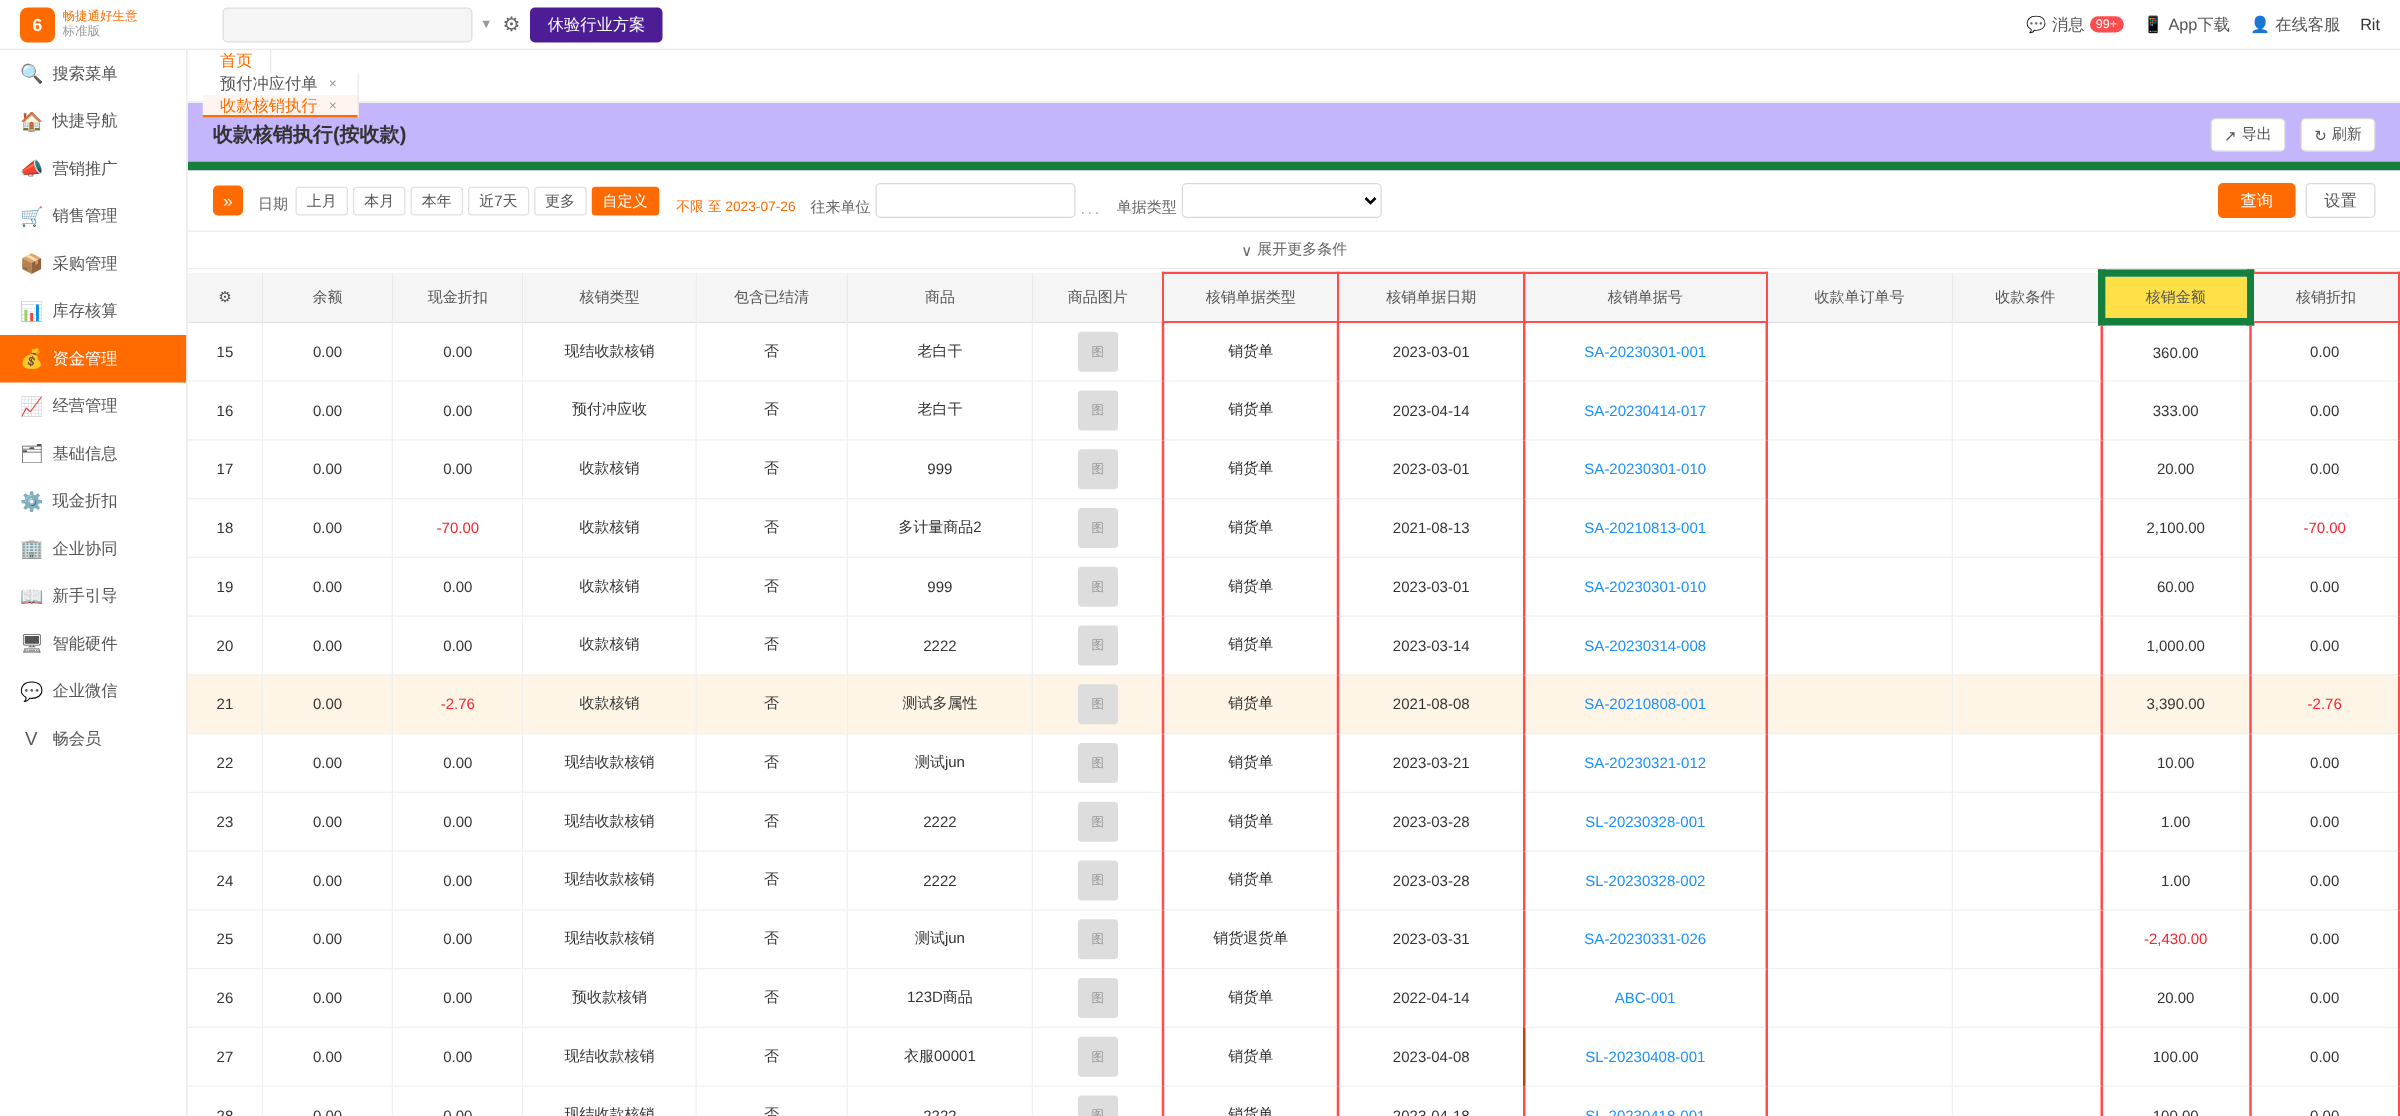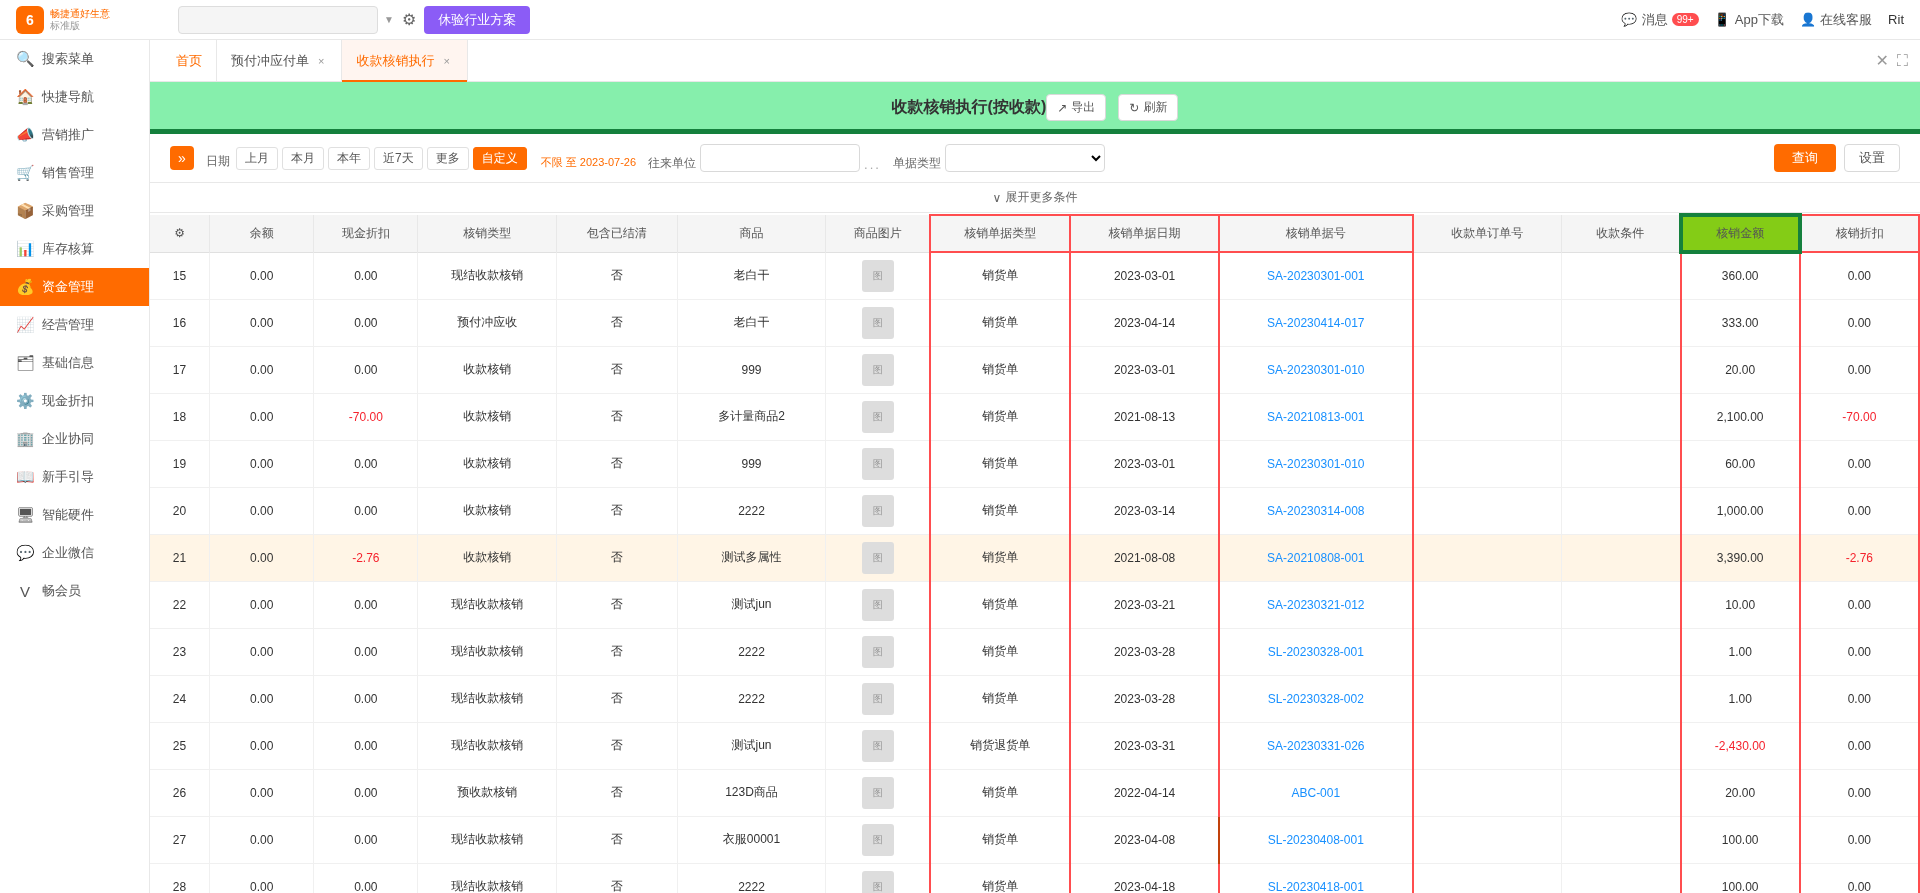--- a/index.html
+++ b/index.html
@@ -55,21 +55,21 @@
     .top-bar-dropdown-arrow {
       color: #999;
       font-size: 10px;
     }
     .top-bar-gear {
       color: #666;
       font-size: 16px;
       cursor: pointer;
     }
     .btn-orange {
-      background: #8b5cf6;
+      background: #4c1d95;
       color: #fff;
       border: none;
       border-radius: 4px;
       padding: 5px 14px;
       cursor: pointer;
       font-size: 13px;
     }
     .top-bar-right {
       display: flex;
       align-items: center;
@@ -131,26 +131,27 @@
     .content-area {
       flex: 1;
       display: flex;
       flex-direction: column;
       overflow: hidden;
     }
 
     
     .tab-bar {
       display: flex;
-      align-items: center;
+      align-items: flex-start;
       background: #fff;
       border-bottom: 1px solid #e8e8e8;
       padding: 0 12px;
       height: 42px;
       gap: 0;
+      flex-direction: column;
     }
     .tab-item {
       display: flex;
       align-items: center;
       gap: 6px;
       padding: 0 14px;
       height: 42px;
       cursor: pointer;
       font-size: 13px;
       color: #555;
@@ -190,26 +191,26 @@
     
     .page-content {
       flex: 1;
       overflow: auto;
       padding: 0;
       background: #f5f6f8;
     }
 
     
     .page-header {
-      background: #86efac;
+      background: #c4b5fd;
       padding: 12px 20px 8px;
       display: flex;
       align-items: center;
-      justify-content: center;
-      border-bottom: 5px solid #15803d;
+      justify-content: space-between;
+      border-bottom: 7px solid #15803d;
     }
     .page-title {
       font-size: 16px;
       font-weight: bold;
       color: #333;
     }
     .page-header-actions {
       display: flex;
       align-items: center;
       gap: 12px;
@@ -575,21 +576,21 @@
               <th style="width:70px">现金折扣</th>
               <th style="width:90px">核销类型</th>
               <th style="width:80px">包含已结清</th>
               <th style="width:100px">商品</th>
               <th style="width:70px">商品图片</th>
               <th style="width:90px;border:2px solid #ff4d4f;background:#f5f5f5">核销单据类型</th>
               <th style="width:100px;border:2px solid #ff4d4f;background:#f5f5f5">核销单据日期</th>
               <th style="width:130px;border:2px solid #ff4d4f;background:#f5f5f5">核销单据号</th>
               <th style="width:100px">收款单订单号</th>
               <th style="width:80px">收款条件</th>
-              <th style="width:80px;border:4px solid #15803d;background:#84cc16">核销金额</th>
+              <th style="width:80px;border:6px solid #15803d;background:#fde047">核销金额</th>
               <th style="width:80px;border:2px solid #ff4d4f;background:#f5f5f5">核销折扣</th>
             </tr>
           </thead>
           <tbody id="table-body">
           <tr>
     <td>15</td>
     <td>0.00</td>
     <td class="">0.00</td>
     <td>现结收款核销</td>
     <td>否</td>

